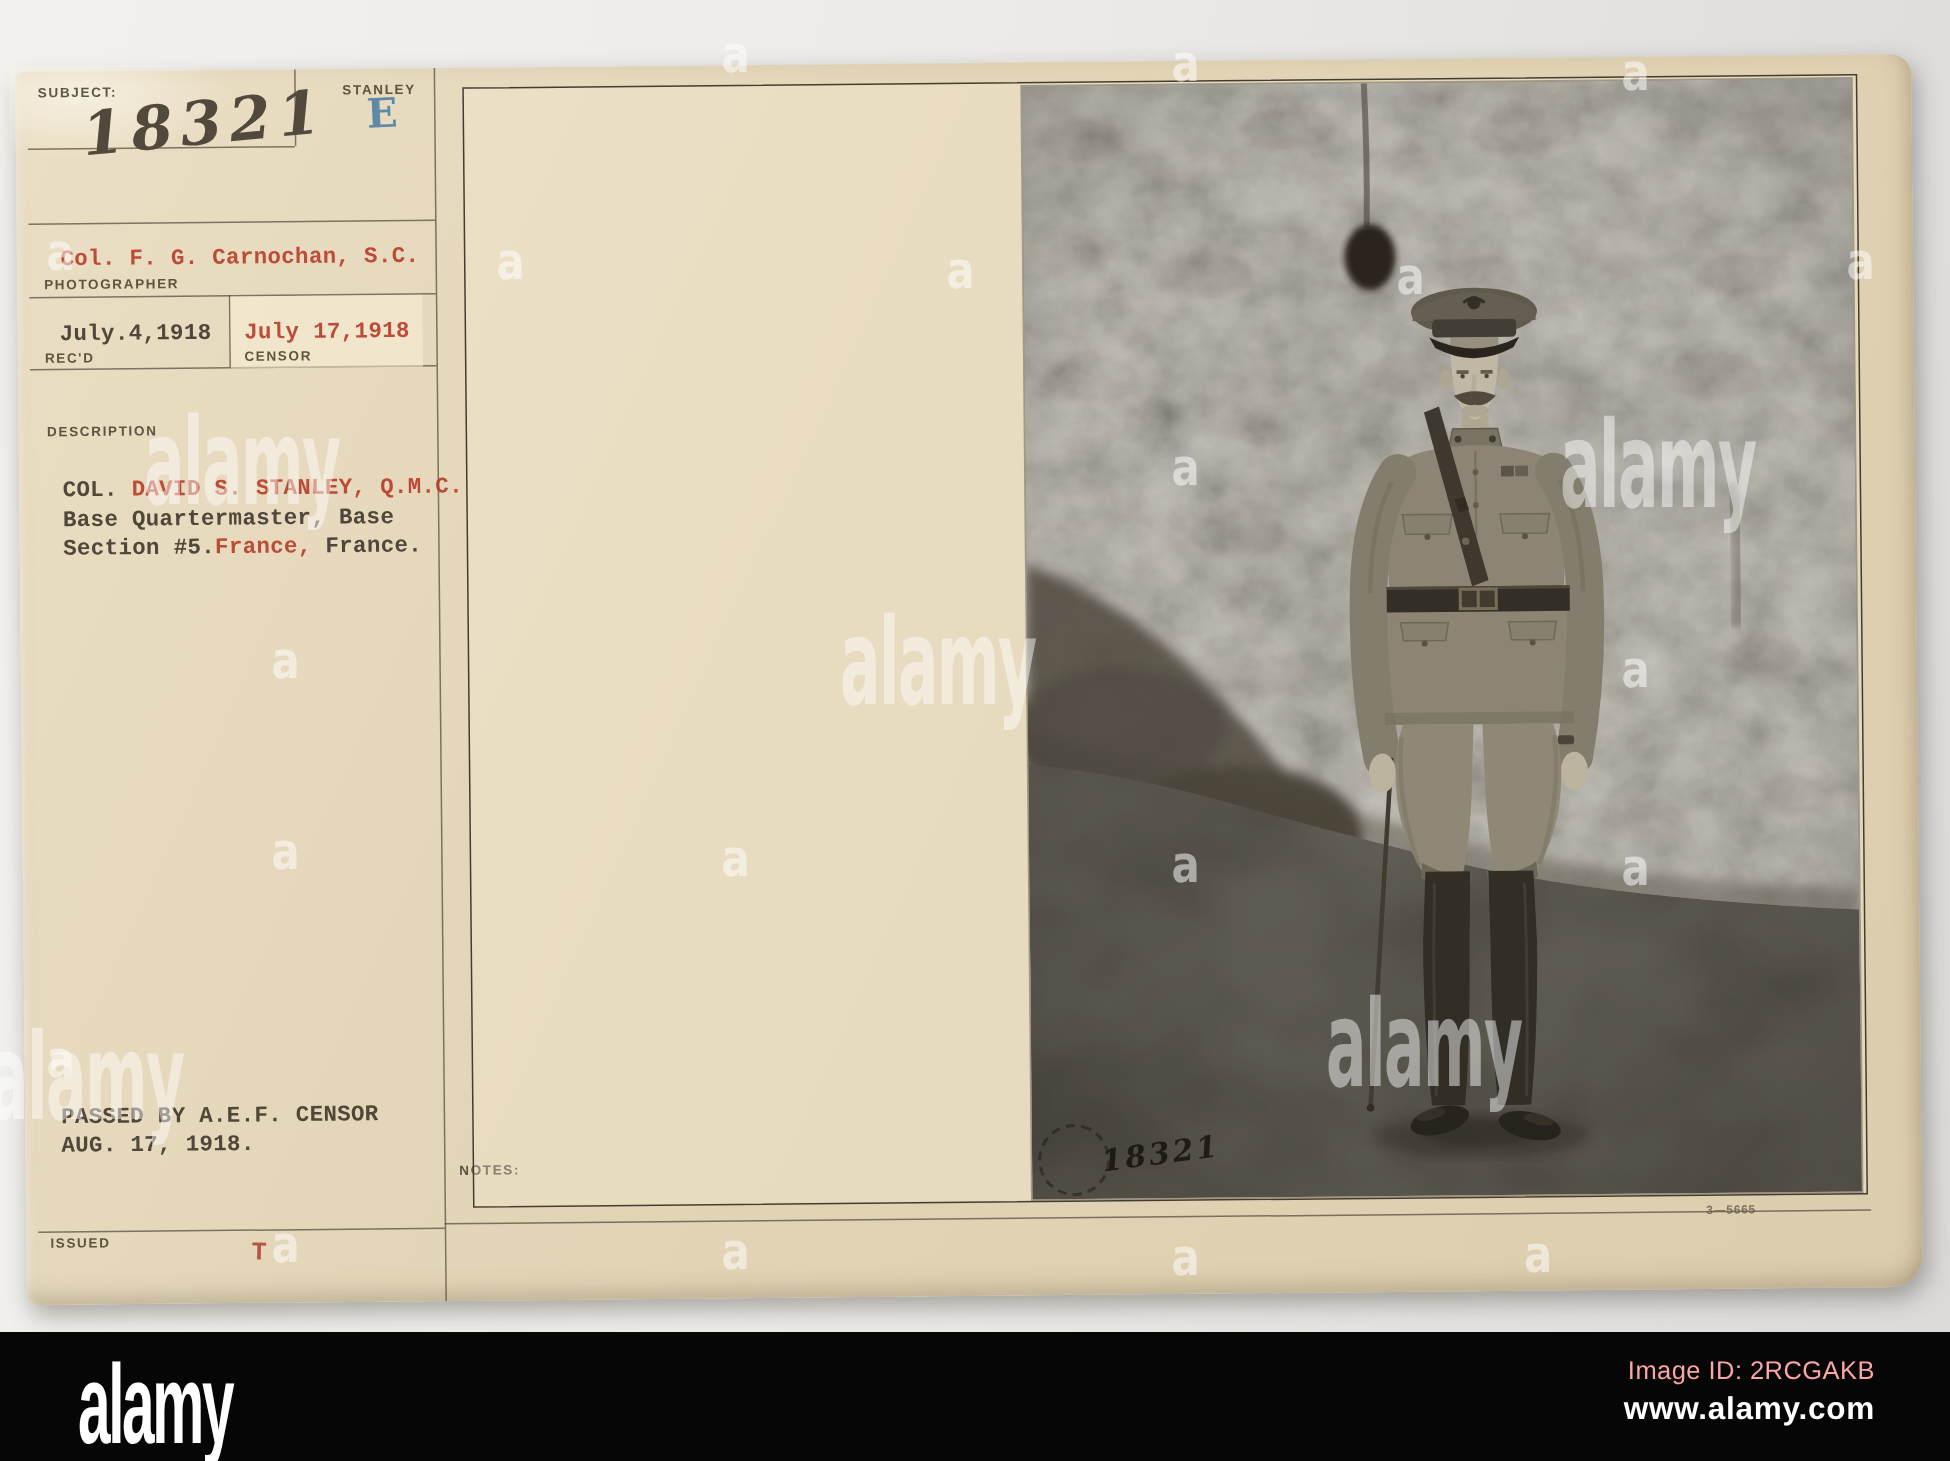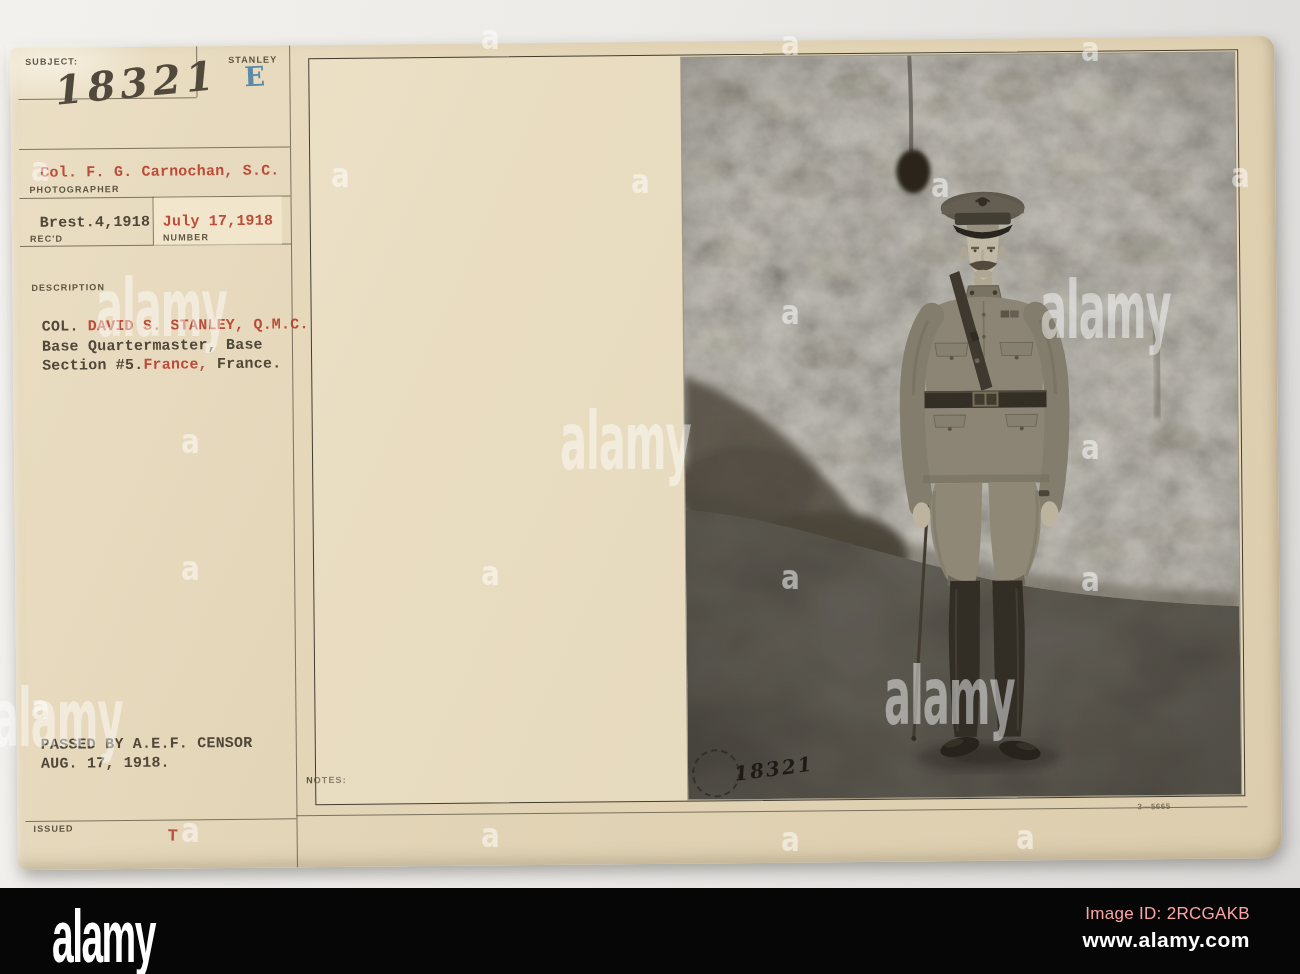--- a/index.html
+++ b/index.html
@@ -74,24 +74,24 @@
 
     <span class="label" style="left:15px;top:9px">SUBJECT:</span>
     <span class="script" style="left:44px;top:12px">18321</span>
     <span class="label" style="left:218px;top:9px">STANLEY</span>
     <span class="stampE" style="left:234px;top:15px">E</span>
 
     <span class="typed red" style="left:29px;top:117px">Col. F. G. Carnochan, S.C.</span>
     <span class="label" style="left:18px;top:137px">PHOTOGRAPHER</span>
 
     <div class="taken-patch"></div>
-    <span class="typed" style="left:28px;top:167px">Brest.4,1918</span>
+    <span class="typed" style="left:28px;top:167px">July.4,1918</span>
     <span class="label" style="left:18px;top:186px">REC'D</span>
     <span class="typed red" style="left:151px;top:167px">July 17,1918</span>
-    <span class="label" style="left:151px;top:186px">NUMBER</span>
+    <span class="label" style="left:151px;top:186px">CENSOR</span>
 
     <span class="label" style="left:19px;top:235px">DESCRIPTION</span>
     <span class="typed" style="left:29px;top:271px"><span>COL. </span><span class="red">DAVID S. STANLEY, Q.M.C.</span></span>
     <span class="typed" style="left:29px;top:291px">Base Quartermaster, Base</span>
     <span class="typed" style="left:29px;top:310px"><span>Section #5.</span><span class="red">France,</span><span> France.</span></span>
 
     <span class="typed" style="left:24px;top:689px">PASSED BY A.E.F. CENSOR</span>
     <span class="typed" style="left:24px;top:708px">AUG. 17, 1918.</span>
 
     <span class="label" style="left:16px;top:776px">ISSUED</span>

